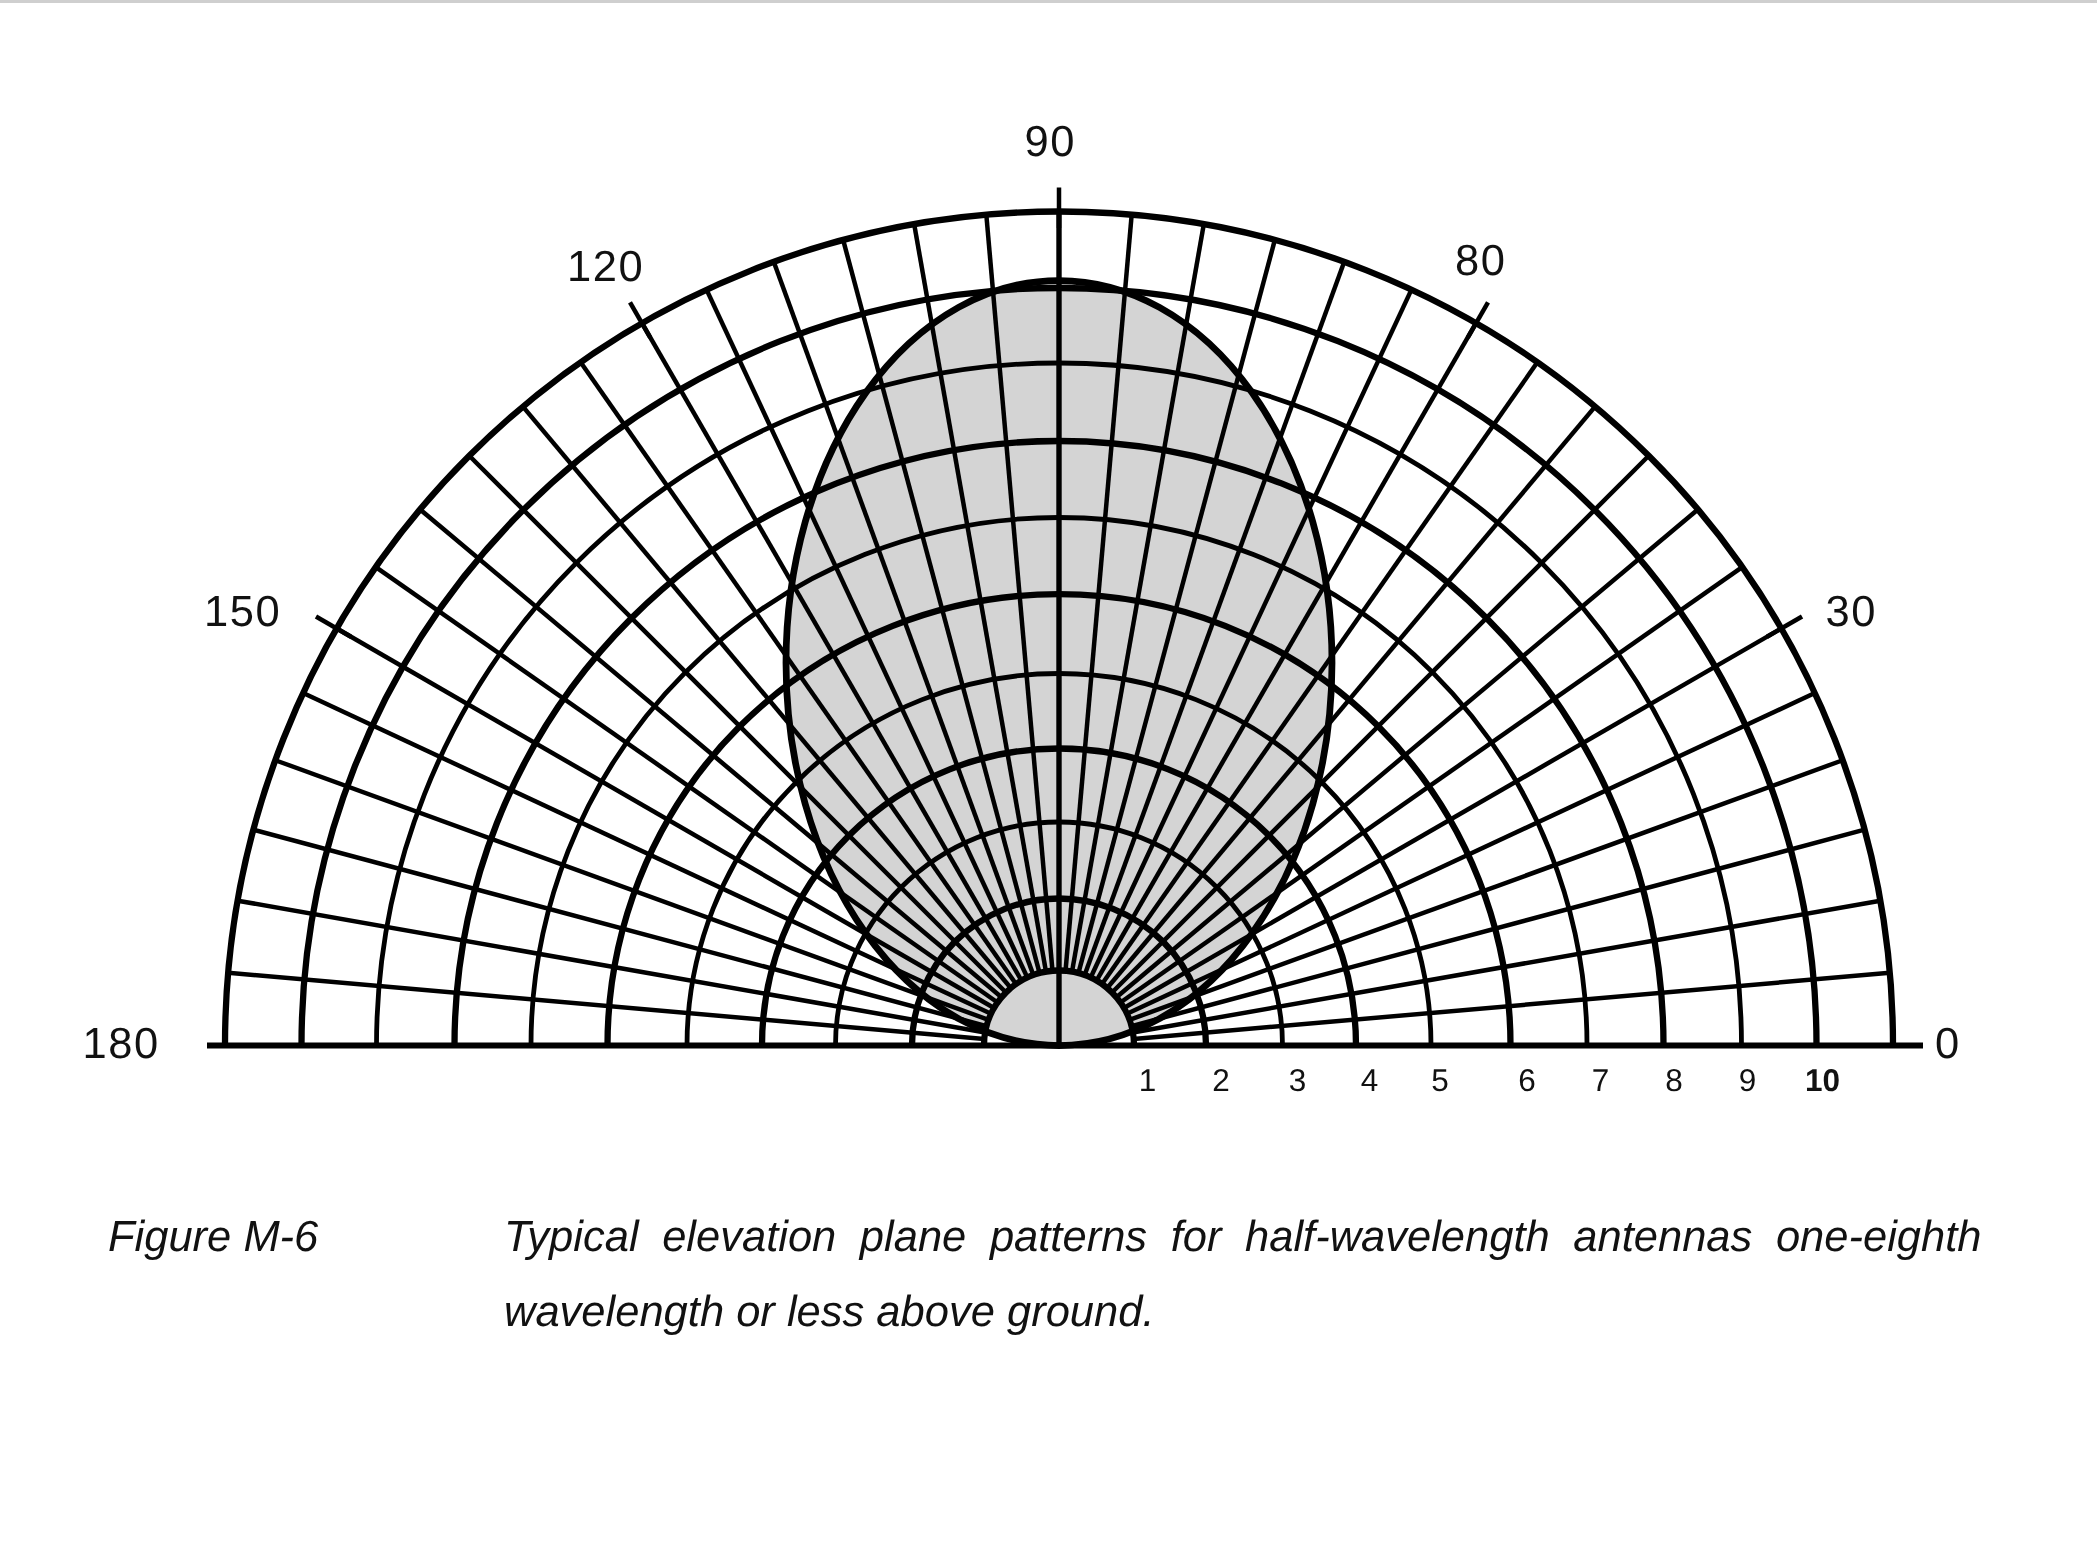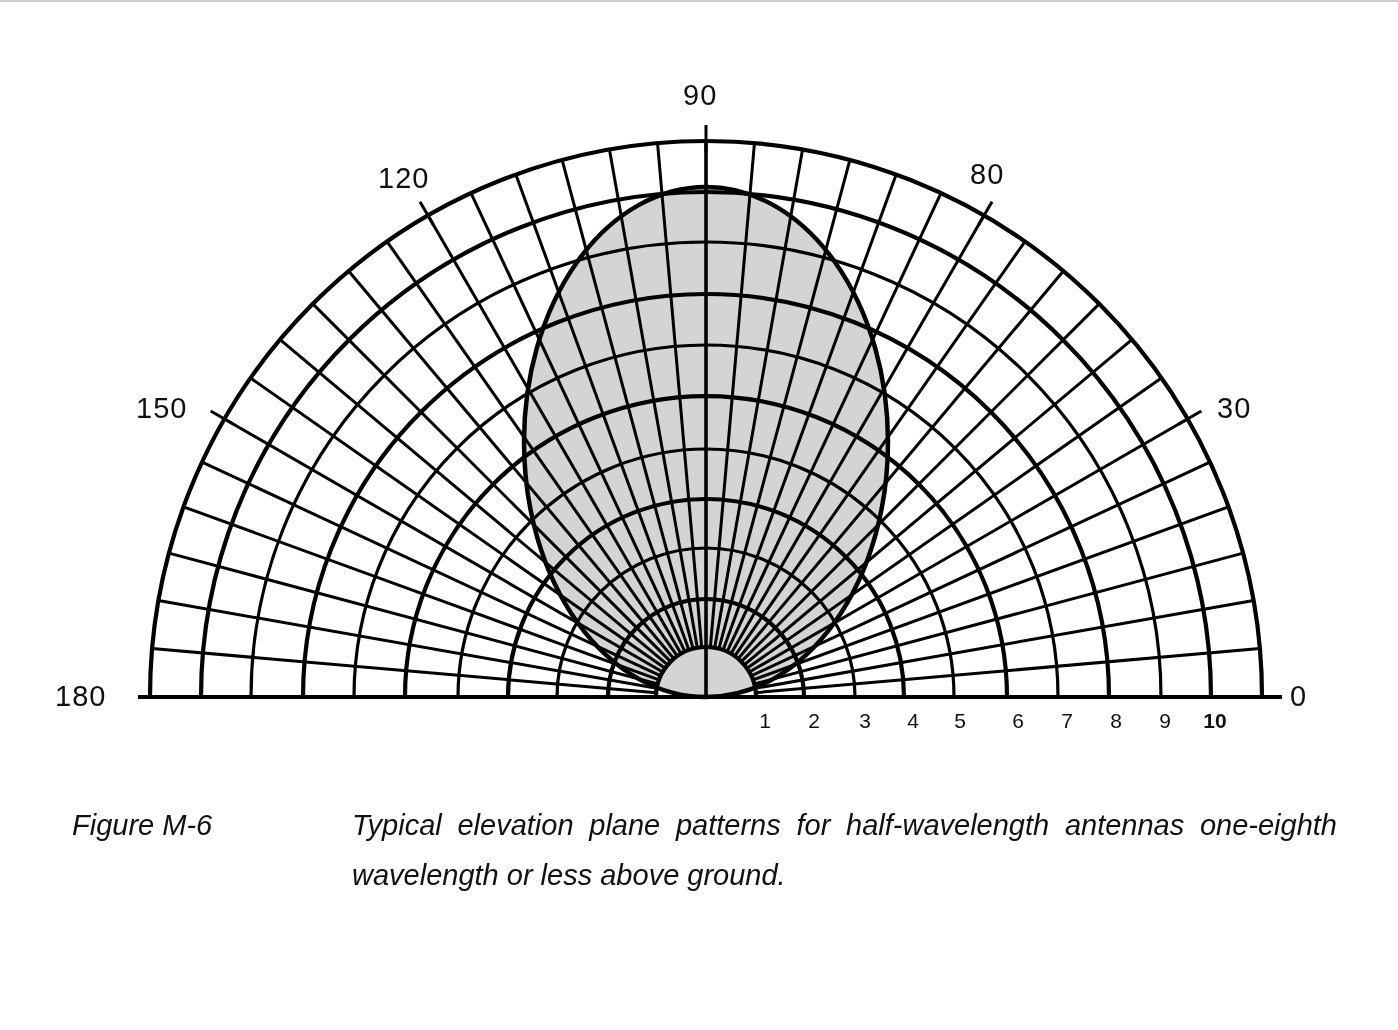--- a/index.html
+++ b/index.html
@@ -4,21 +4,21 @@
 <style>
   html, body { margin: 0; padding: 0; background: #ffffff; }
   body { width: 1398px; height: 1030px; position: relative; overflow: hidden;
          font-family: "Liberation Sans", sans-serif; }
   .topline { position: absolute; left: 0; top: 0; width: 1398px; height: 2px; background: #cfcfcf; }
   #chart { position: absolute; left: 0; top: 0; }
   .lbl { position: absolute; font-family: "Liberation Sans", sans-serif; color: #111; font-size: 29px; line-height: 1; letter-spacing: 1px; }
   .rlbl { position: absolute; font-family: "Liberation Sans", sans-serif; color: #111; font-size: 21px; line-height: 1; transform: translateX(-50%); }
   .caption { position: absolute; font-family: "Liberation Sans", sans-serif; font-style: italic; color: #111; font-size: 29px; line-height: 50px; }
   .cap-label { left: 72px; top: 800px; }
-  .cap-text { left: 352px; top: 800px; width: 985px; text-align: justify; text-align-last: left; }
+  .cap-text { left: 336px; top: 800px; width: 985px; text-align: justify; text-align-last: left; }
 </style>
 </head>
 <body>
 
 <div class="topline"></div>
 
 <svg id="chart" width="1398" height="790">
   <defs>
     <clipPath id="lobeClip">
         <path id="lobeClipPath" d=""></path>

